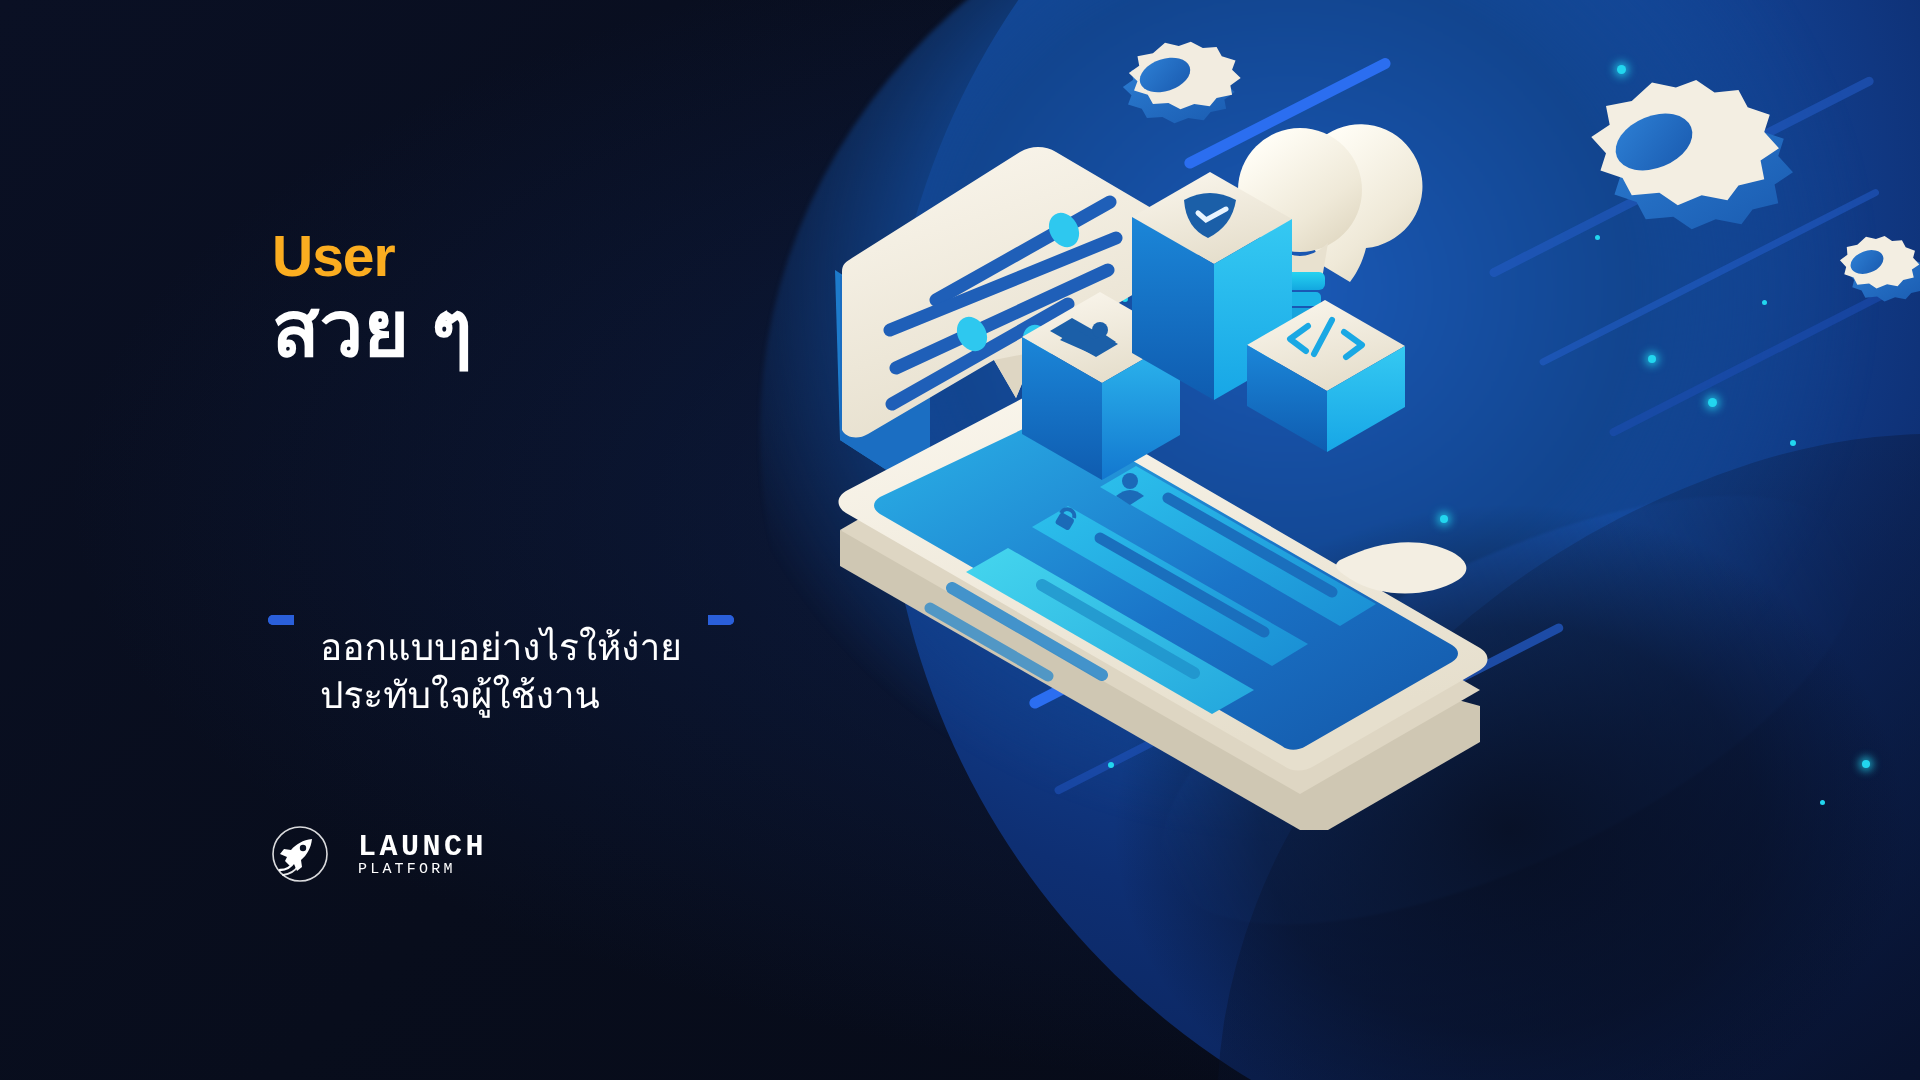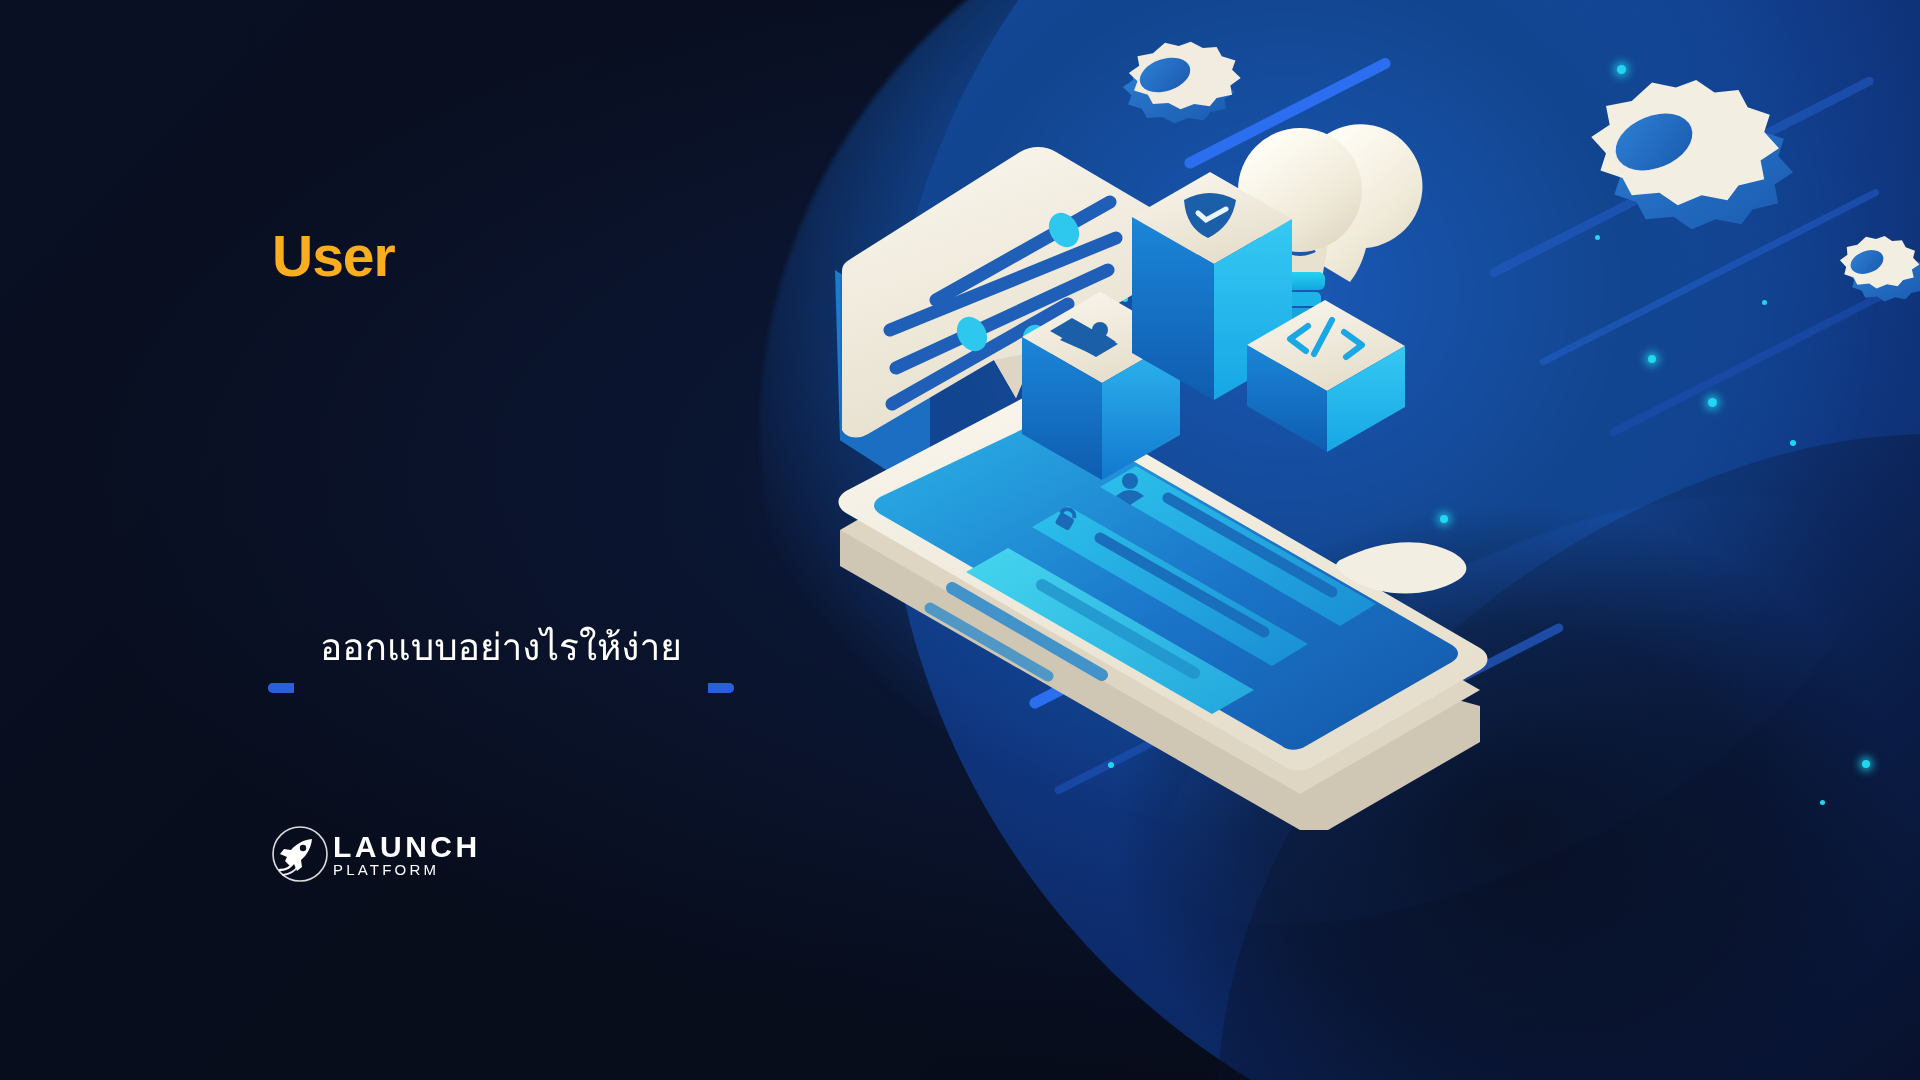--- a/index.html
+++ b/index.html
@@ -53,31 +53,31 @@
             transform-origin:left center; }
 
   
   .copy { position:absolute; left:272px; top:228px; width:620px; }
   .headline { color:#fbad20; font-weight:bold; font-size:57px; line-height:0.99;
               letter-spacing:-1px; }
   .headline .l2 { display:block; }
   .thai-big { color:#ffffff; font-weight:bold; font-size:78px; line-height:1.06;
               margin-top:4px; letter-spacing:0px; }
 
-  .sub-wrap { position:absolute; left:268px; top:615px; display:flex; align-items:flex-end; gap:26px; }
+  .sub-wrap { position:absolute; left:268px; top:615px; display:flex; align-items:flex-start; gap:26px; }
   .brk { width:26px; flex:0 0 26px; position:relative; }
   .brk::before { content:""; position:absolute; inset:0;
      border:5px solid #2a5fda; border-radius:10px; }
   .brk.l::before { border-right:none; border-top-right-radius:0; border-bottom-right-radius:0; }
   .brk.r::before { border-left:none; border-top-left-radius:0; border-bottom-left-radius:0; }
   .sub-text { color:#ffffff; font-size:37px; line-height:1.30; font-weight:500;
               padding:9px 0 11px; white-space:nowrap; }
 
   
-  .logo { position:absolute; left:268px; top:822px; display:flex; align-items:center; gap:1px; }
+  .logo { position:absolute; left:268px; top:822px; display:flex; align-items:center; gap:26px;font-family:Liberation Mono, monospace; }
   .logo-mark { width:64px; height:64px; position:relative; flex:0 0 64px; }
   .logo-words { display:flex; flex-direction:column; justify-content:center; }
   .logo-main { color:#fff; font-weight:bold; font-size:30px; letter-spacing:3.5px; line-height:1; }
   .logo-sub  { color:#fff; font-size:15px; letter-spacing:3.2px; line-height:1; }
 
   
   .illus { position:absolute; left:780px; top:0; width:1140px; height:1080px; }
   .dot { position:absolute; border-radius:50%; background:#22d6ef; }
   .dot.glow { box-shadow:0 0 9px 3px rgba(34,214,239,0.75); }
 </style>
@@ -311,26 +311,28 @@
                L86,6 L74,18 L77,37 L60,43 L51,58 L34,53 L17,63 L5,51 L-14,54
                L-20,37 L-35,29 L-32,12 L-42,-4 L-30,-17 L-31,-36 L-14,-41 Z" fill="#f3eee2" transform="scale(0.62,0.42)"></path>
       <ellipse cx="1" cy="0" rx="17" ry="11" fill="url(#gGearSide)" transform="rotate(-20 1 0)"></ellipse>
     </g>
   </svg>
 
   <div class="copy">
     <div class="headline">
       <span>User</span>
     </div>
+    <div class="thai-big">สวย ๆ</div>
   </div>
 
   <div class="sub-wrap">
     <div class="brk l"></div>
     <div class="sub-text">
       <div>ออกแบบอย่างไรให้ง่าย</div>
+      <div>ประทับใจผู้ใช้งาน</div>
     </div>
     <div class="brk r"></div>
   </div>
 
   <div class="logo">
     <div class="logo-mark">
       <svg viewBox="0 0 64 64" width="64" height="64">
         <circle cx="32" cy="32" r="27" fill="none" stroke="#ffffff" stroke-width="1.6" opacity="0.85"></circle>
         <path d="M44,17 c-9,1 -16,5 -21,11 l-7,-1 l-4,5 l7,3 l-2,4 l5,5 l4,-2 l3,7 l5,-4 l-1,-7
                  c6,-5 10,-12 11,-21 Z" fill="#ffffff"></path>

